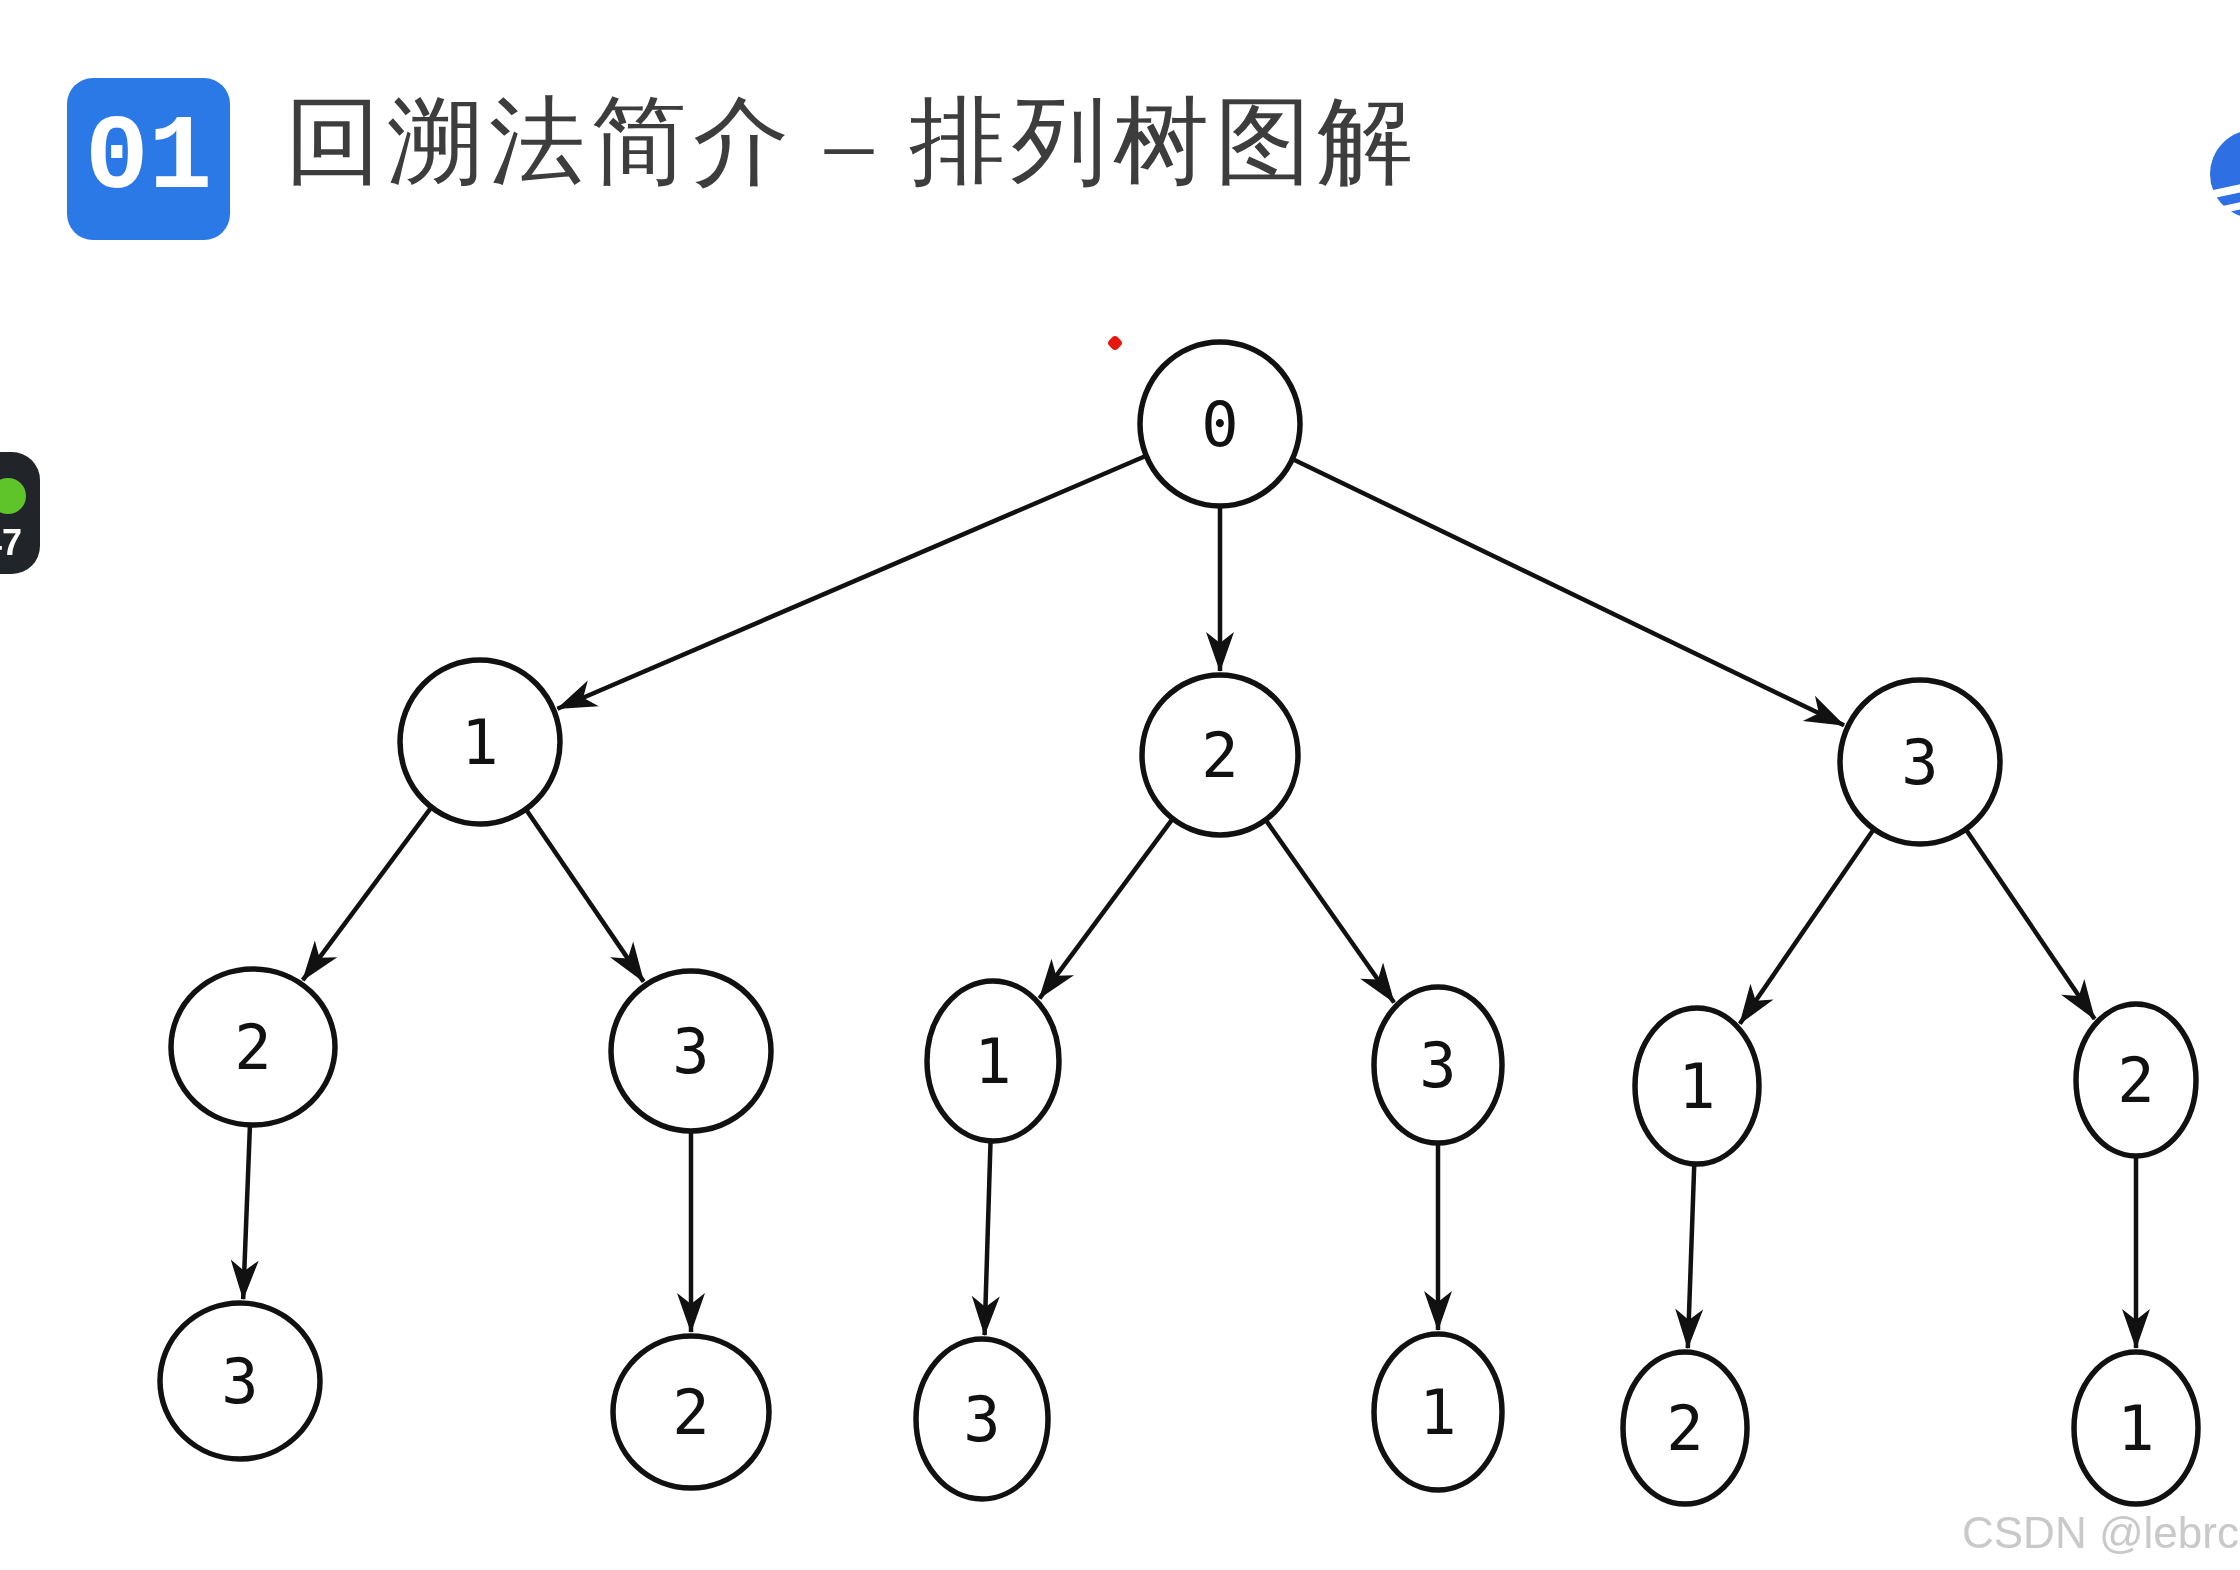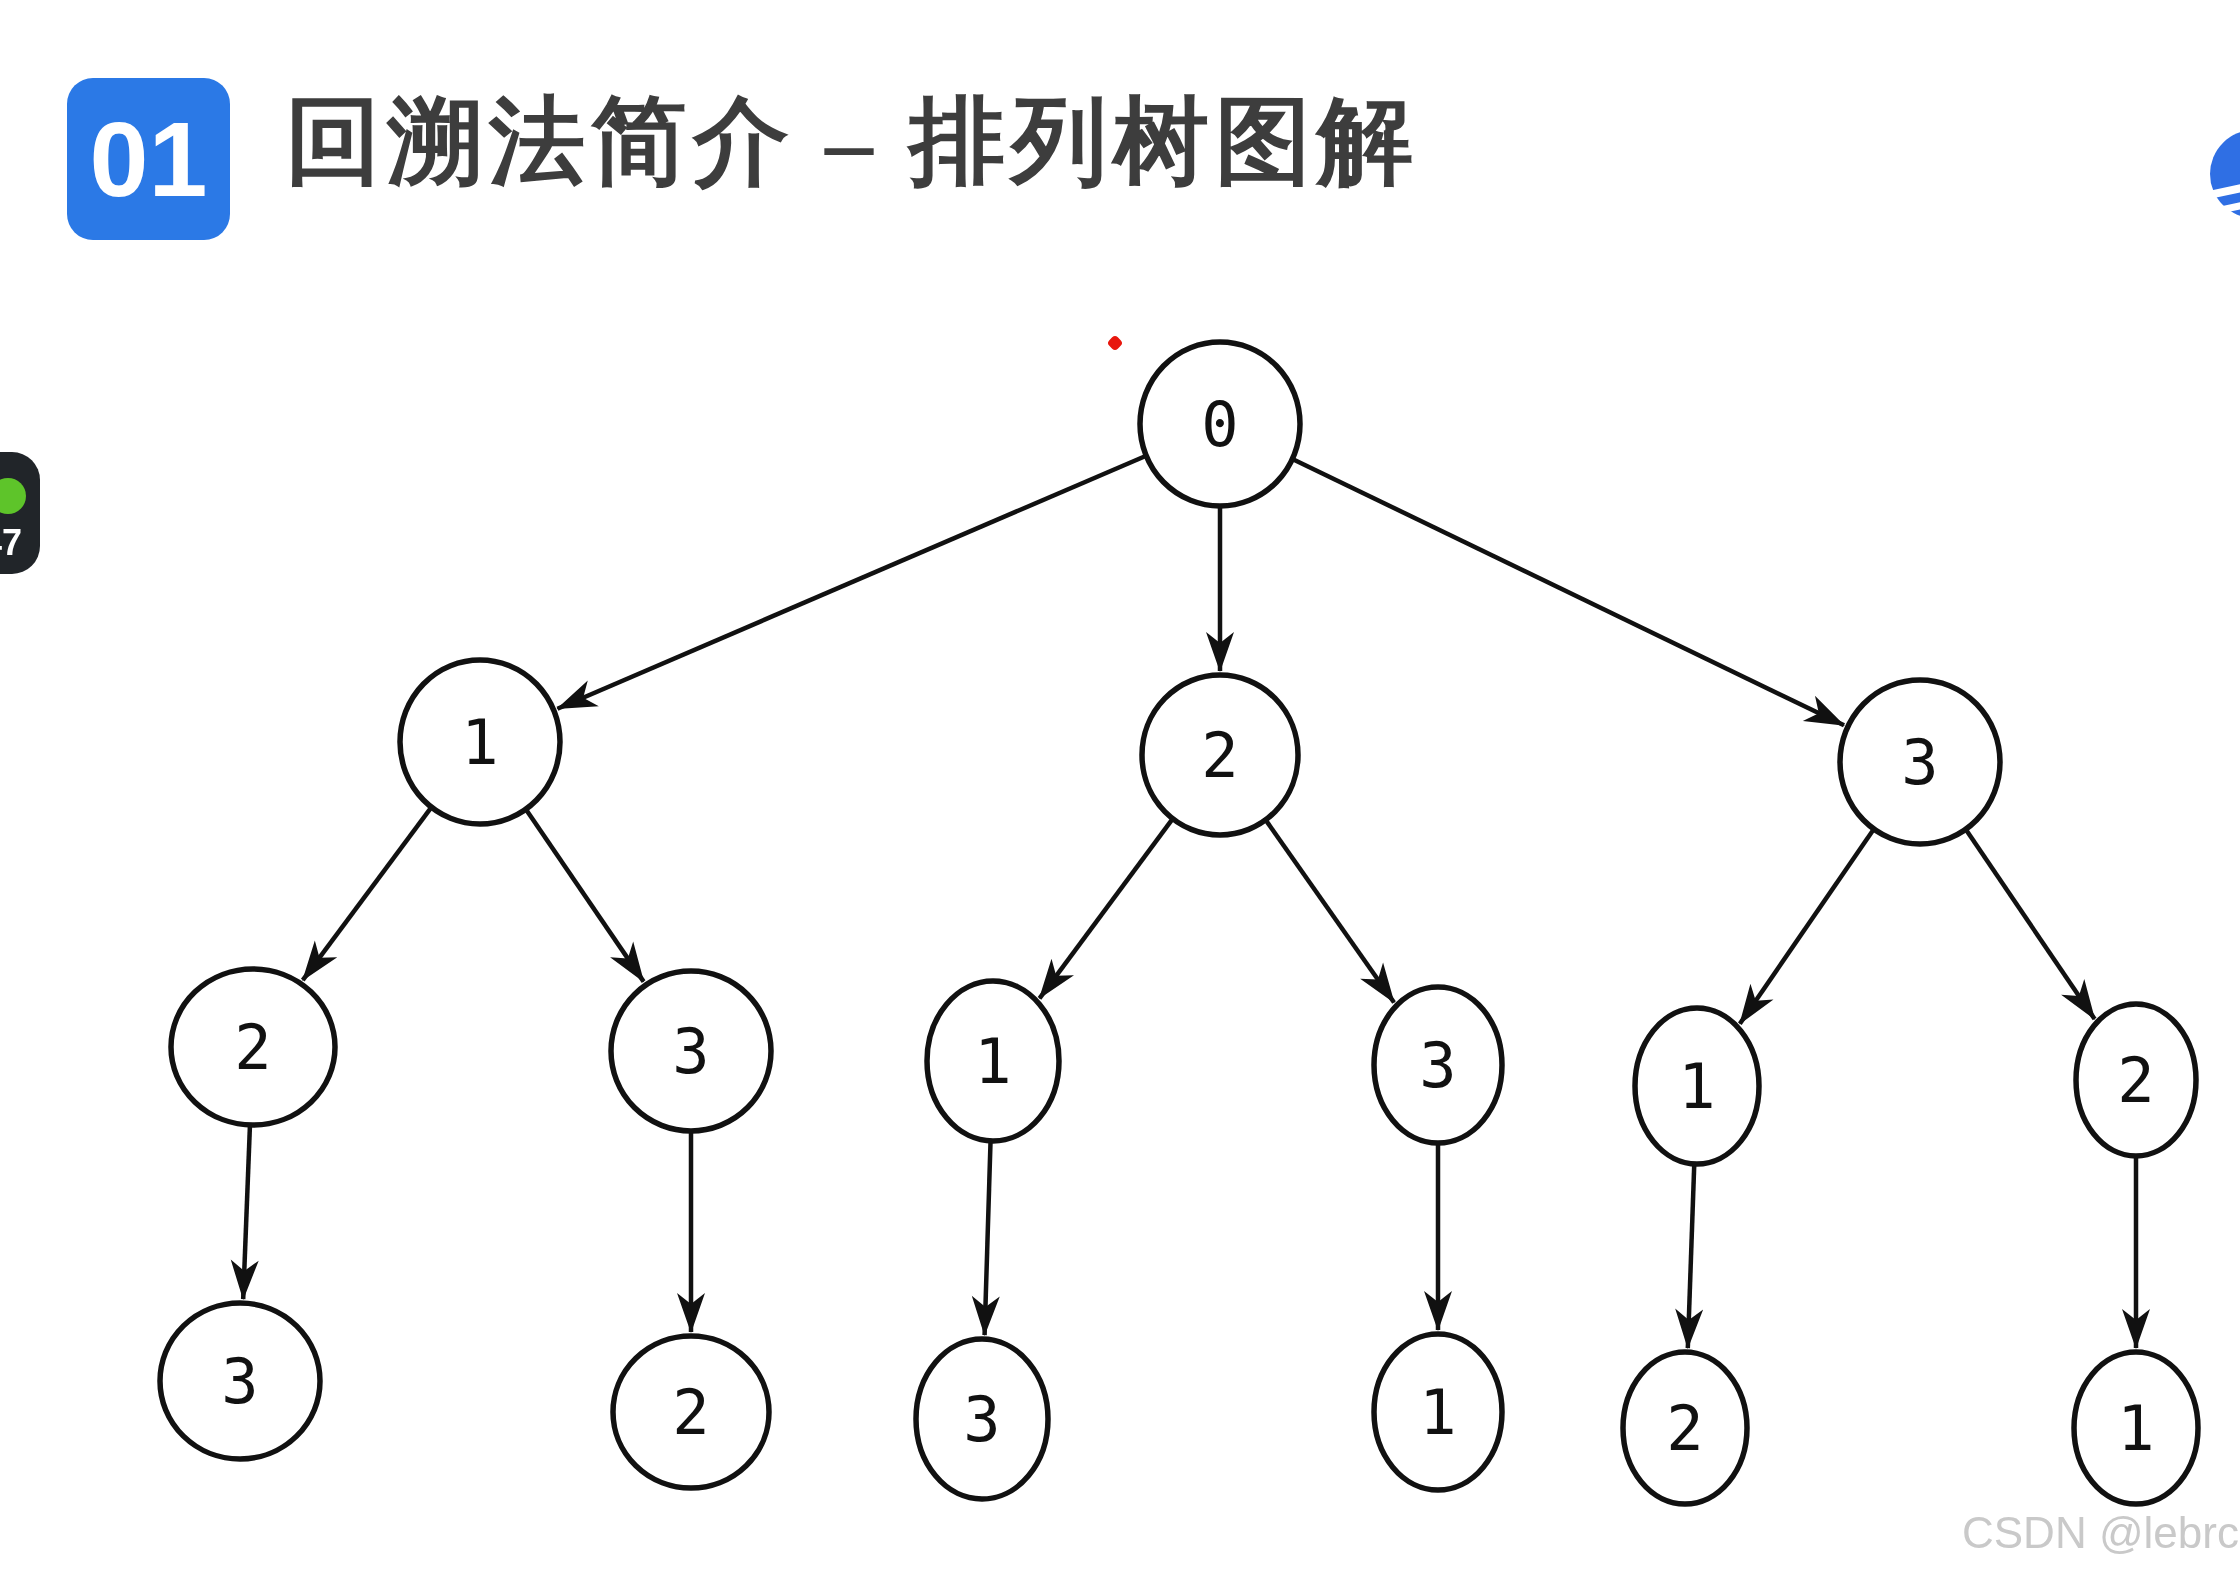--- a/index.html
+++ b/index.html
@@ -6,26 +6,26 @@
   body{
     width:2240px;height:1570px;position:relative;overflow:hidden;
     background:#ffffff;font-family:"Liberation Sans","DejaVu Sans",sans-serif;
   }
   
   .header{position:absolute;left:0;top:0;width:2240px;height:260px;}
   .chapter-badge{
     position:absolute;left:67px;top:78px;width:163px;height:162px;
     border-radius:26px;display:flex;align-items:center;justify-content:center;
     font-weight:bold;font-size:106px;color:#ffffff;
-    font-family:Liberation Sans, sans-serif;
+    font-family:Liberation Mono, monospace;
   }
   .page-title{
     position:absolute;left:285px;top:62px;height:160px;line-height:160px;
     font-family:"Liberation Serif","DejaVu Serif",serif;
-    font-size:96px;font-weight:700;letter-spacing:6px;white-space:nowrap;
+    font-size:96px;font-weight:400;letter-spacing:6px;white-space:nowrap;
   }
   
   .brand-logo{position:absolute;right:0;top:128px;width:58px;height:96px;overflow:hidden;}
   
   .side-overlay{
     position:absolute;left:-36px;top:452px;width:76px;height:122px;
     border-radius:28px;overflow:visible;
   }
   .side-overlay .dot-icon{
     position:absolute;left:26px;top:26px;width:36px;height:36px;border-radius:50%;

